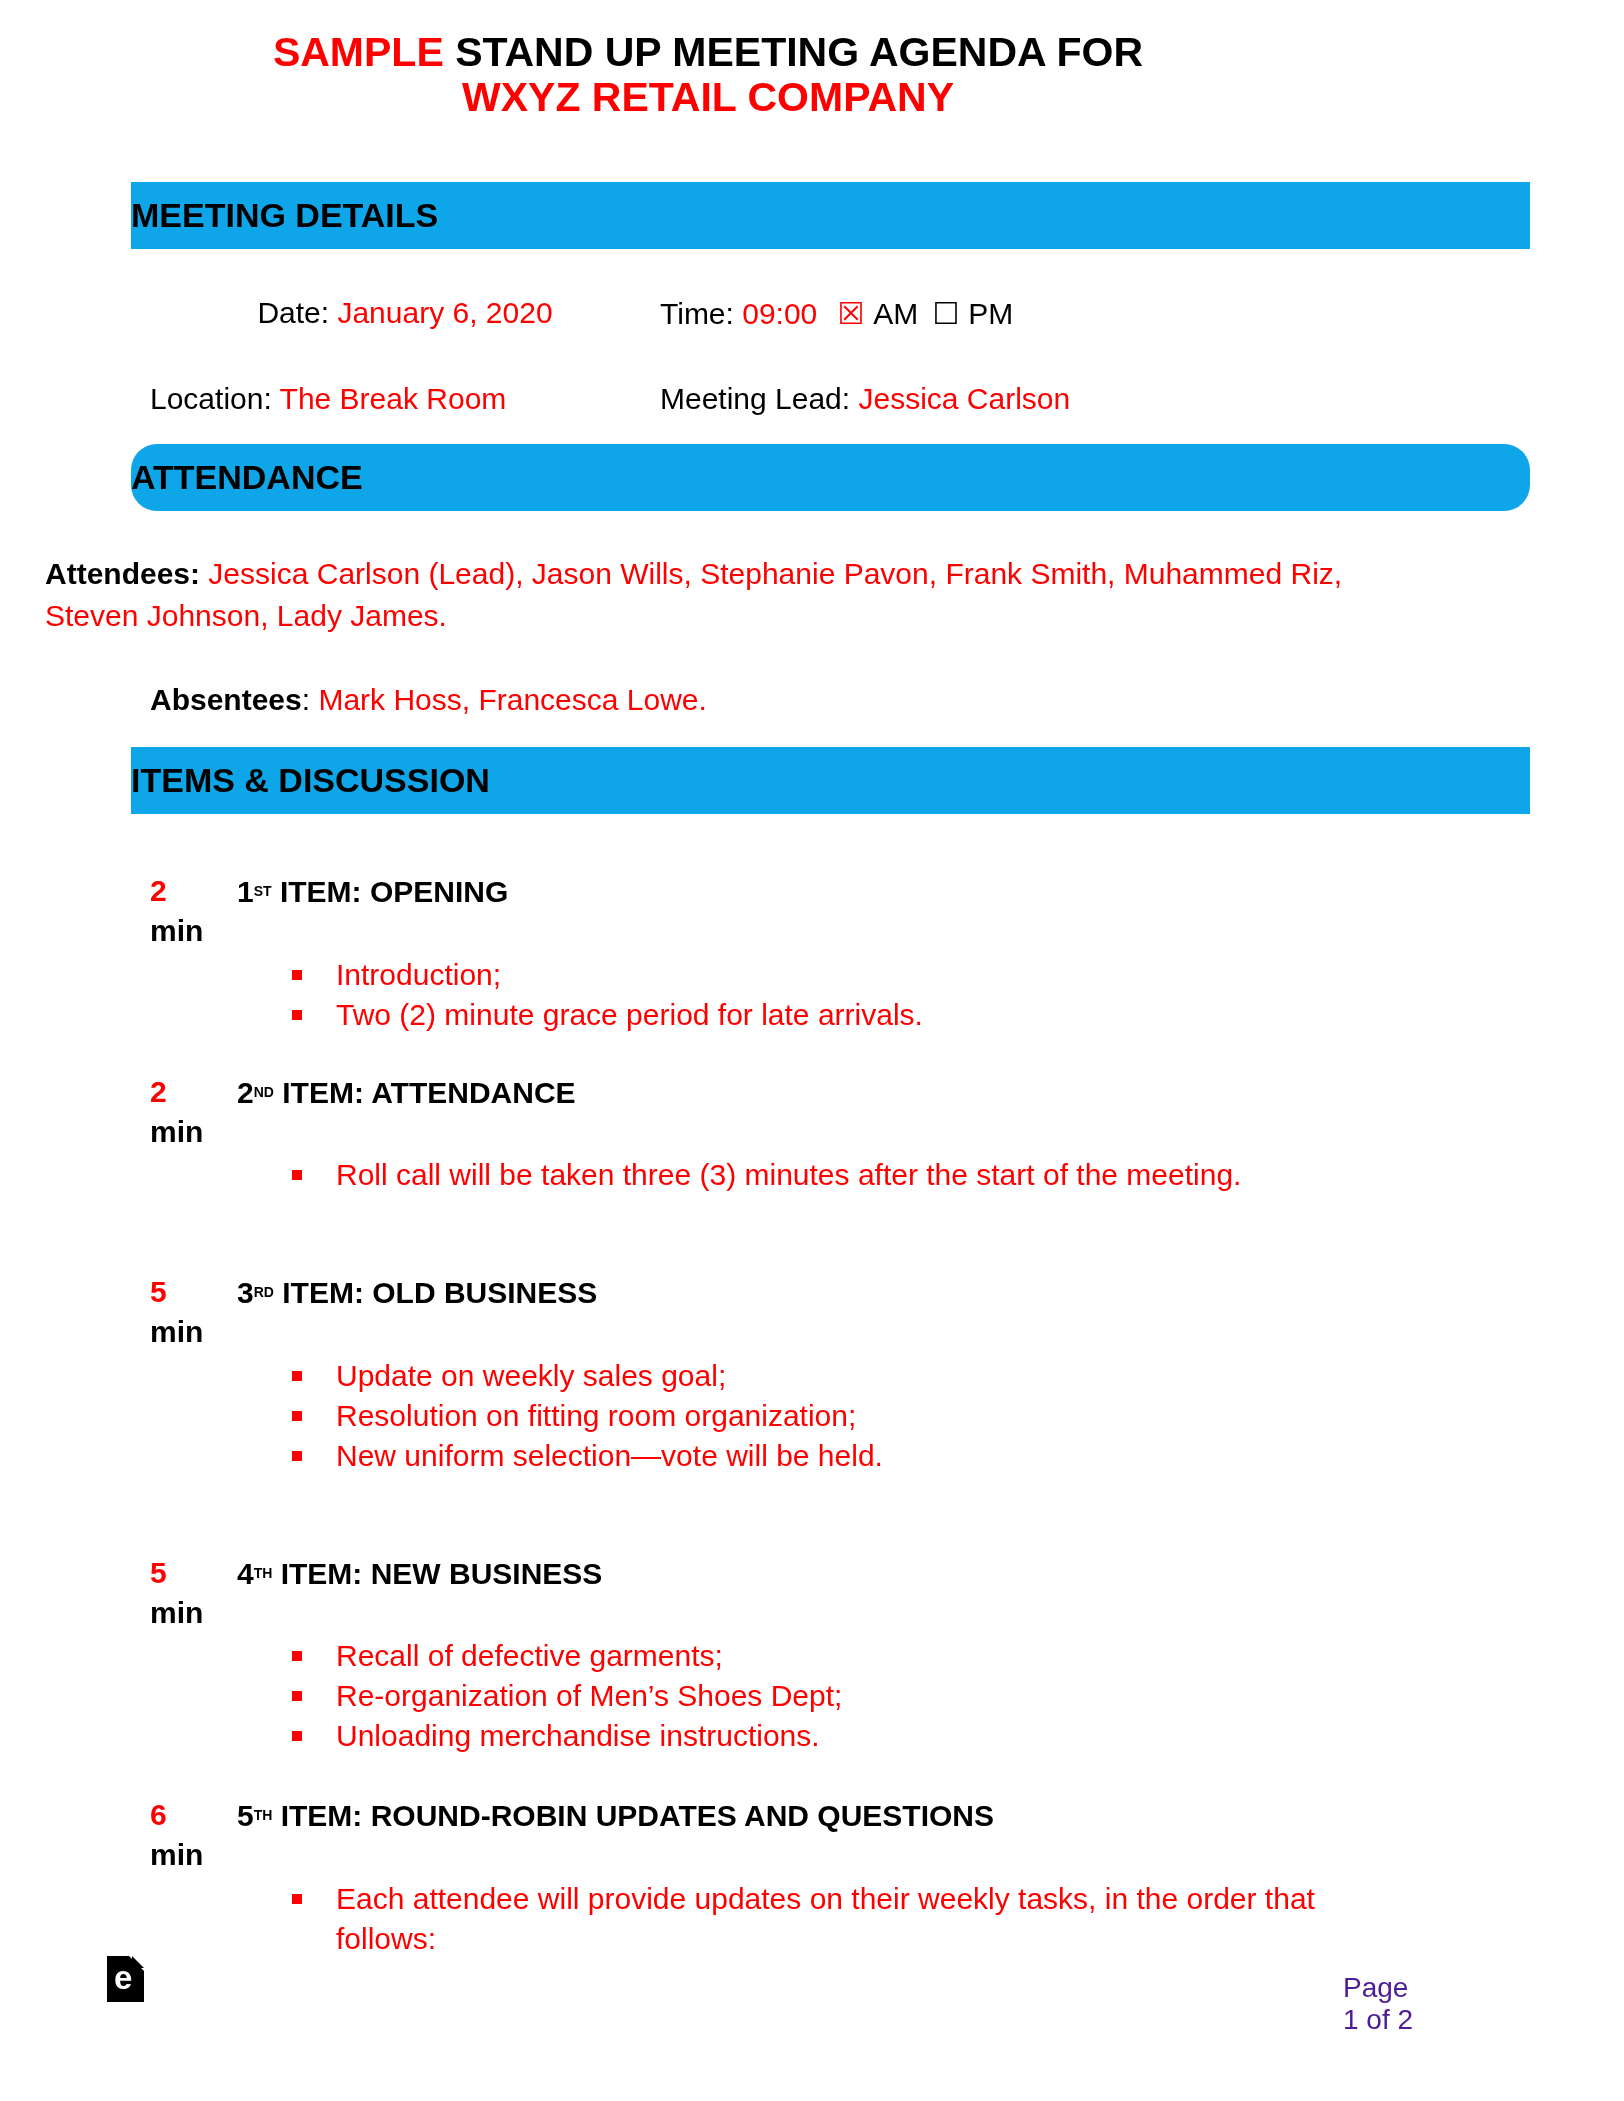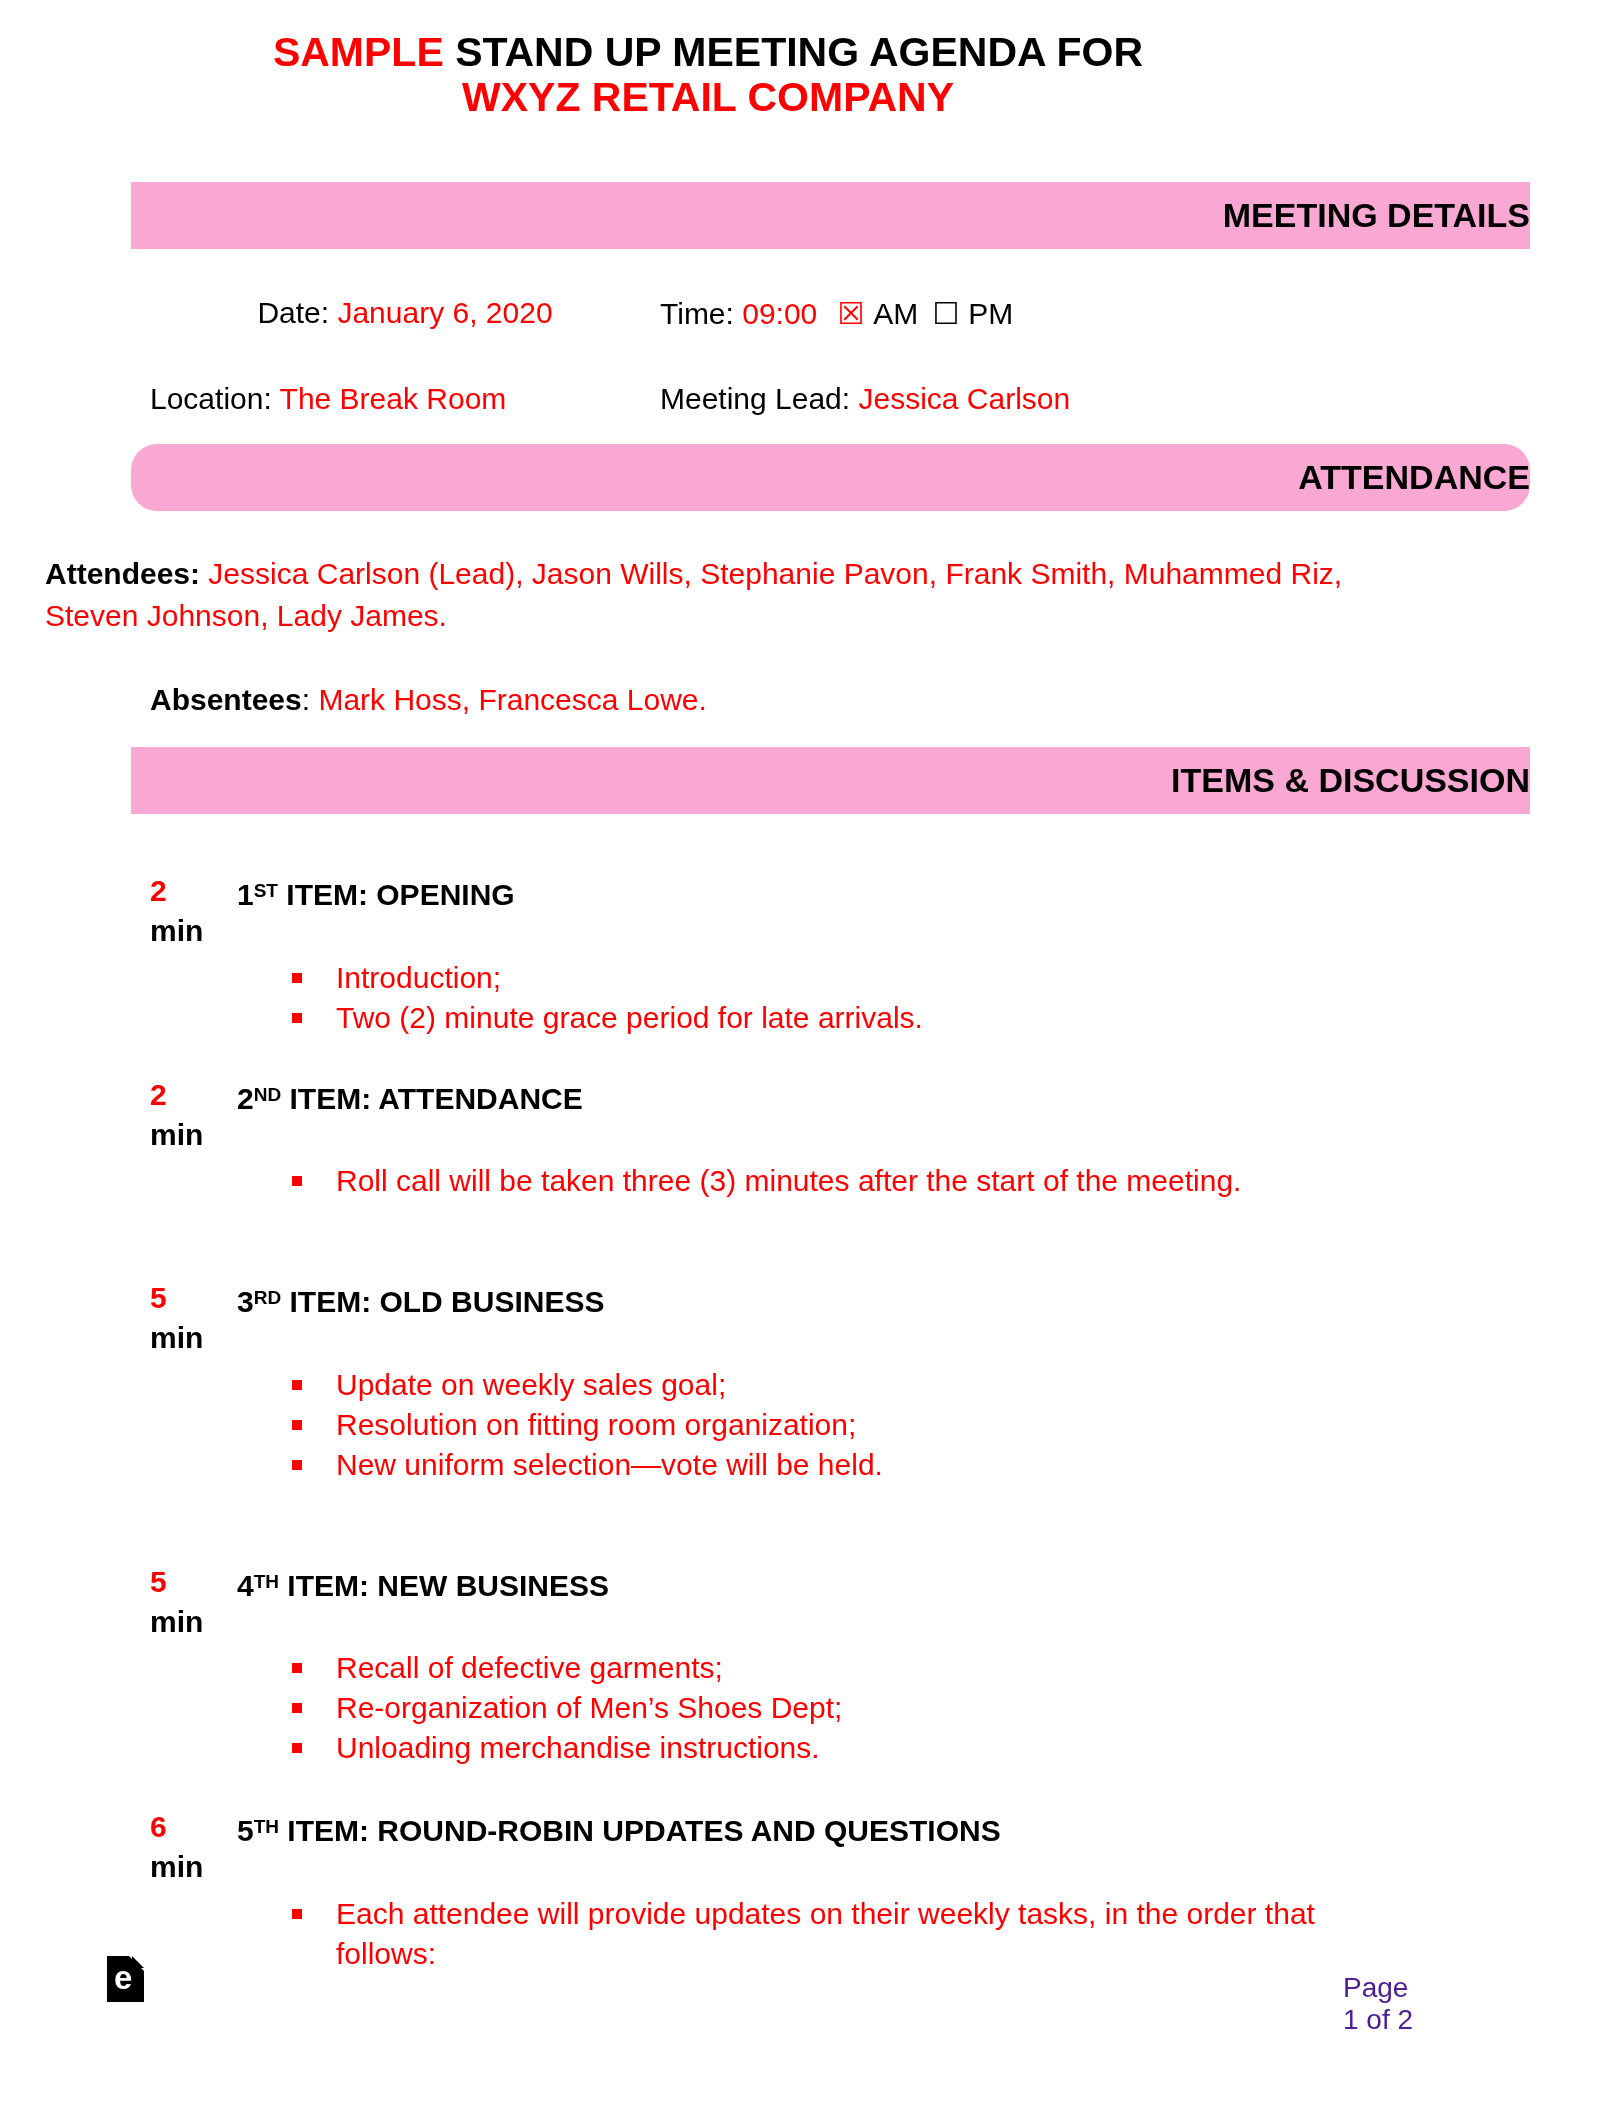--- a/index.html
+++ b/index.html
@@ -17,22 +17,22 @@
   .doc-title {
     padding-top:30px;
     text-align:center;
     font-size:41px; font-weight:bold; line-height:45px;
   }
   .red { color:#FF0000; }
 
   
   .bar {
     margin-left:131px; width:1399px; height:67px;
-    background:#f9a8d4;
-    text-align:right; font-weight:bold; font-size:34px; line-height:67px;
+    background:#0ea5e9;
+    text-align:left; font-weight:bold; font-size:34px; line-height:67px;
   }
   .bar-details { margin-top:62px; }
   .bar-attendance { margin-top:28px;border-radius:26px; }
   .bar-items { margin-top:26px; }
 
   
   .details { margin-left:150px; font-size:30px; }
   .detail-row { display:flex; }
   .row-date { margin-top:47px;text-align:center; }
   .row-loc  { margin-top:51px; }
@@ -48,21 +48,21 @@
   .att-absentees { margin-top:42px; }
   .lbl-bold { font-weight:bold; }
 
   
   .items { margin-left:150px; font-size:30px; }
   .item { display:flex; }
   .item-left { width:87px; font-weight:bold; line-height:34px; }
   .minutes-num { color:#FF0000; margin-bottom:6px; }
   .item-right { flex:1; }
   .item-heading { font-weight:bold; line-height:34px; }
-  .item-heading sup { font-size:19px; vertical-align:0.4em; }
+  .item-heading sup { font-size:14px; vertical-align:0.4em; }
   ul.bullets { list-style:none; margin-top:46px; }
   ul.bullets li { position:relative; padding-left:99px; line-height:40px; color:#FF0000; }
   ul.bullets li .sq { position:absolute; left:55px; top:15px; width:10px; height:10px; background:#FF0000; }
   .item-1 { margin-top:60px; }
   .item-2 { margin-top:40px; }
   .item-3 { margin-top:80px; }
   .item-4 { margin-top:80px; }
   .item-5 { margin-top:42px; }
 
   

